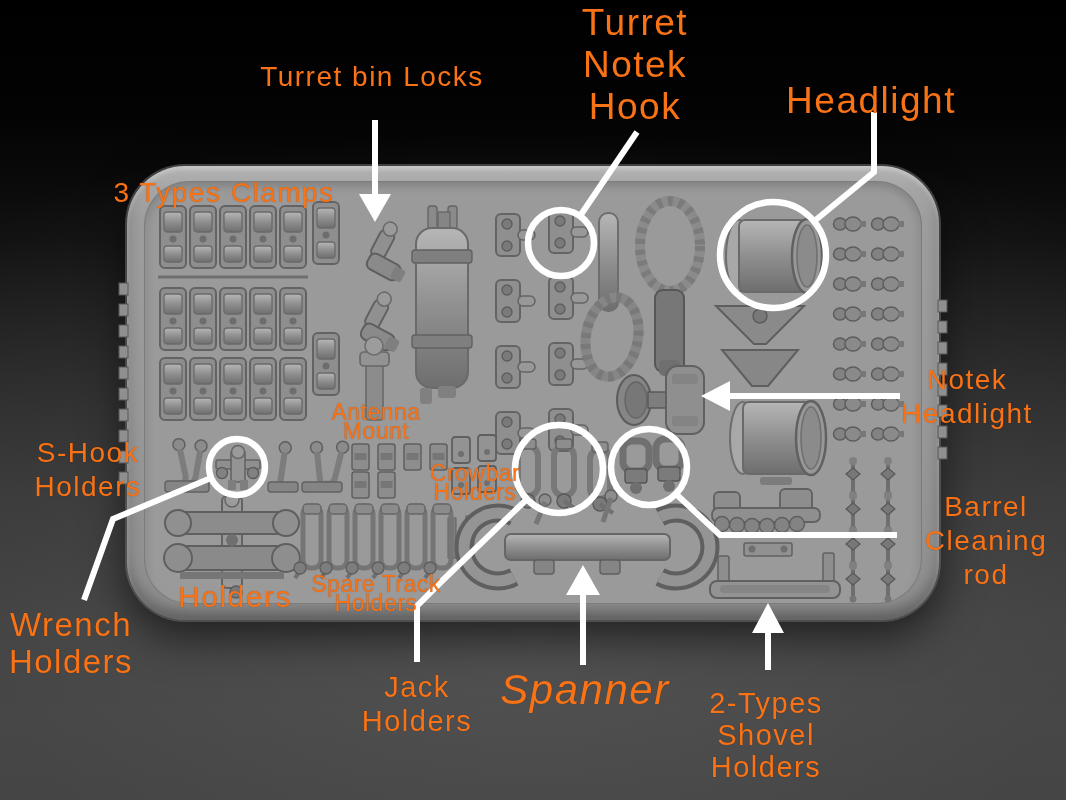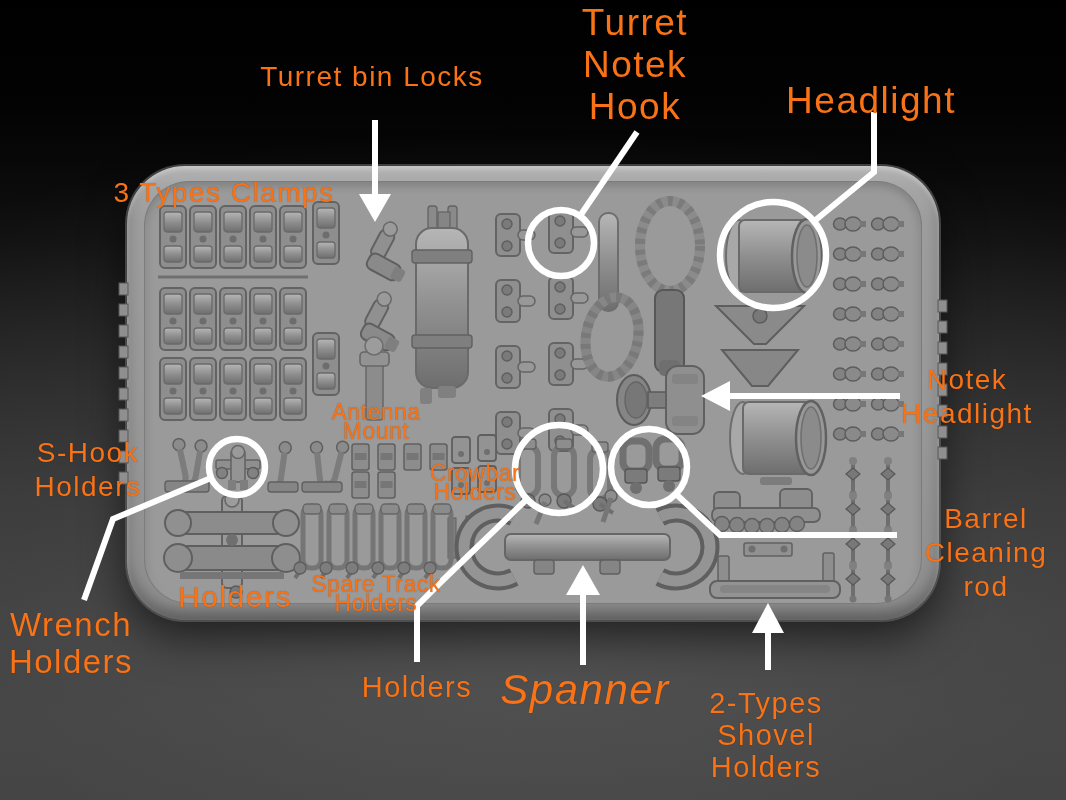--- a/index.html
+++ b/index.html
@@ -415,41 +415,42 @@
 <div class="lbl md" style="left:18px;top:436px;width:140px;">
   <div>S-Hook</div>
   <div>Holders</div>
 </div>
 
 <div class="lbl md" style="left:887px;top:363px;width:160px;">
   <div>Notek</div>
   <div>Headlight</div>
 </div>
 
-<div class="lbl md" style="left:906px;top:490px;width:160px;margin-top:12px;">
+<div class="lbl md" style="left:906px;top:490px;width:160px;">
   <div>Barrel</div>
   <div>Cleaning</div>
   <div>rod</div>
 </div>
 
 <div class="lbl md3" style="left:1px;top:606px;width:140px;">
   <div>Wrench</div>
   <div>Holders</div>
 </div>
 
 <div class="lbl md2" style="left:160px;top:579px;width:150px;">
   <div>Holders</div>
 </div>
 
 <div class="lbl sm" style="left:306px;top:575px;width:140px;">
   <div>Spare Track</div>
   <div>Holders</div>
 </div>
 
 <div class="lbl md" style="left:347px;top:670px;width:140px;font-size:29px;">
+  <div>Jack</div>
   <div>Holders</div>
 </div>
 
 <div class="lbl lg" style="left:485px;top:668px;width:200px;font-style:italic;">Spanner</div>
 
 <div class="lbl md" style="left:696px;top:687px;width:140px;font-size:29px;line-height:32px;">
   <div>2-Types</div>
   <div>Shovel</div>
   <div>Holders</div>
 </div>

